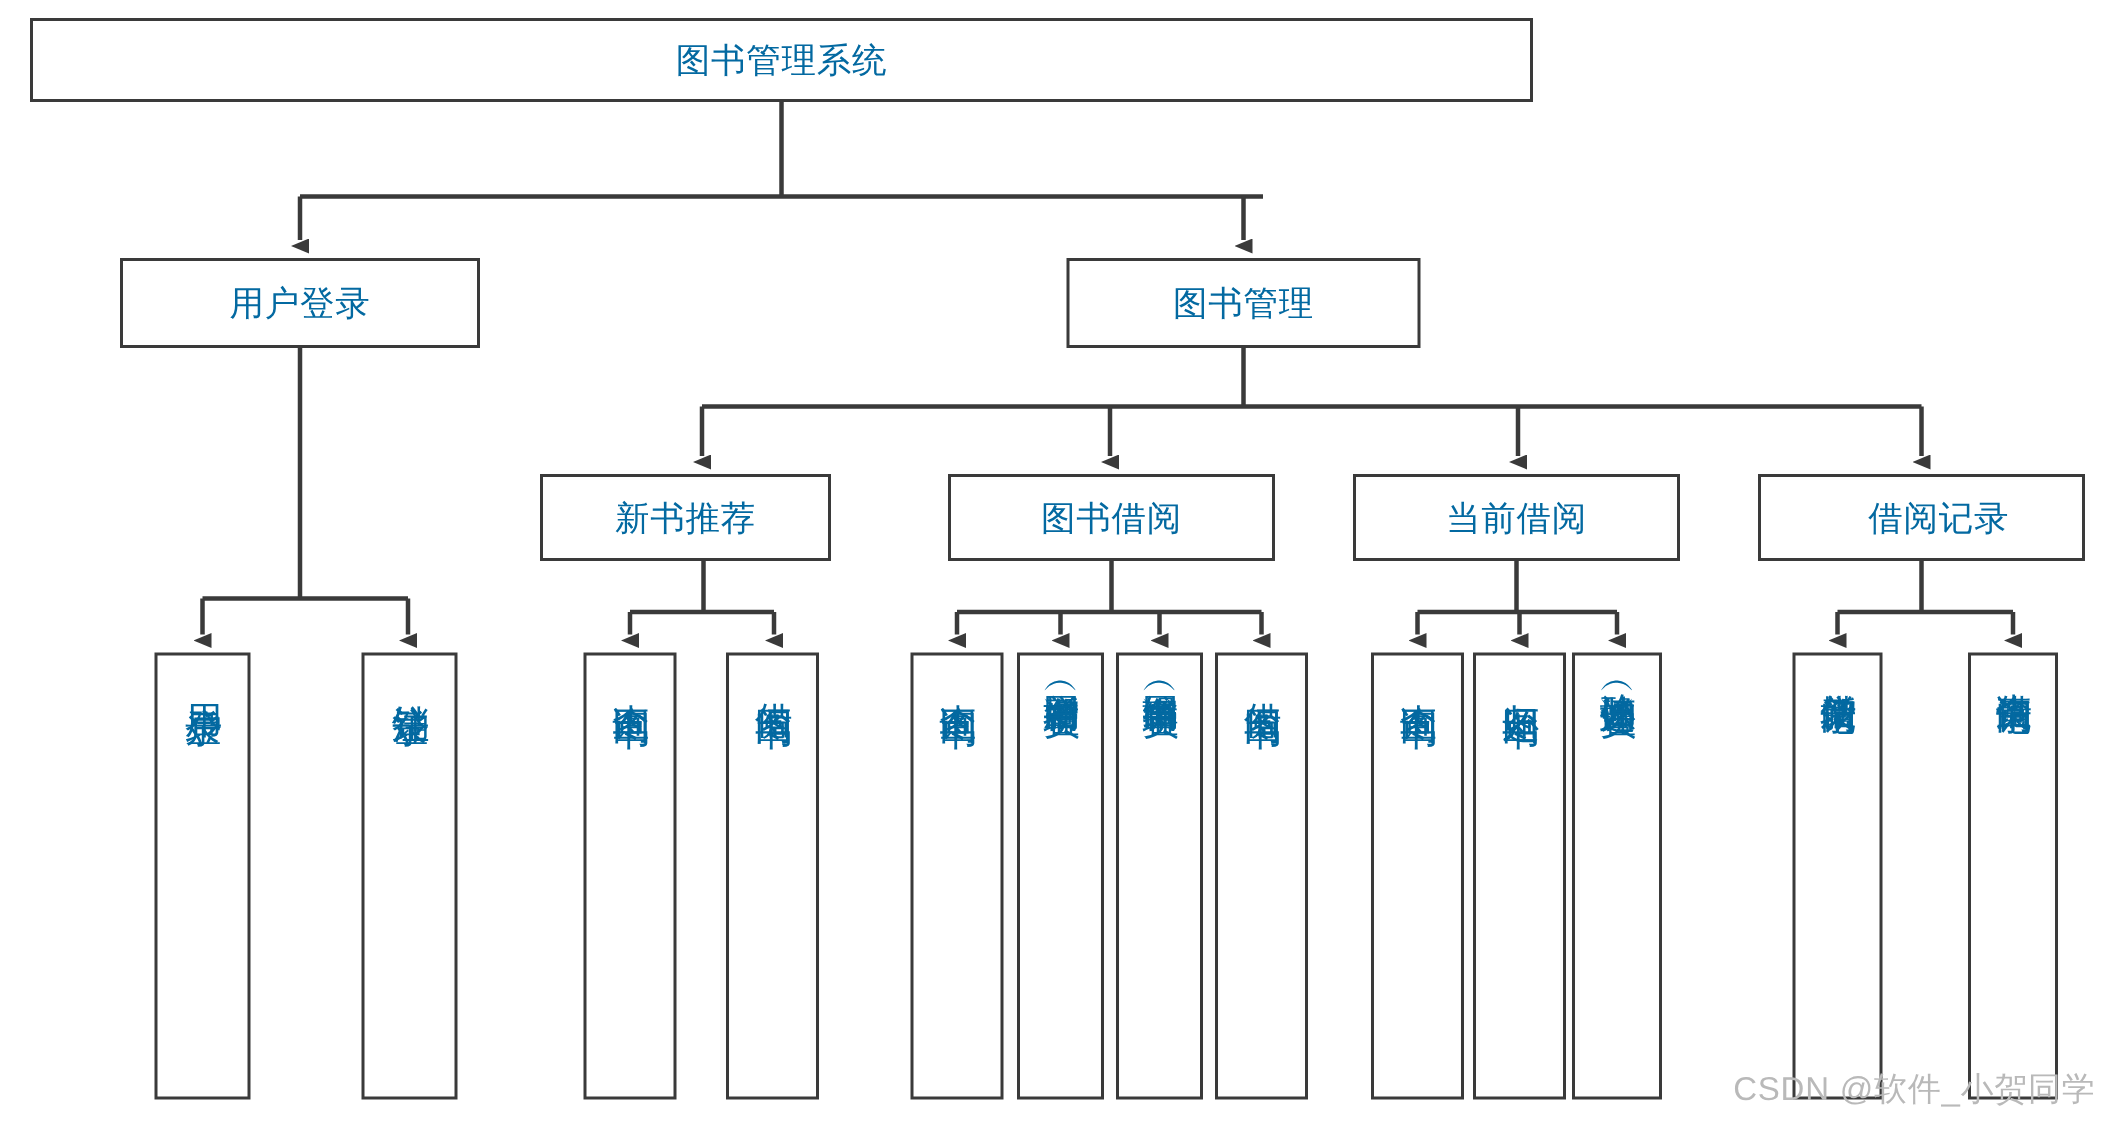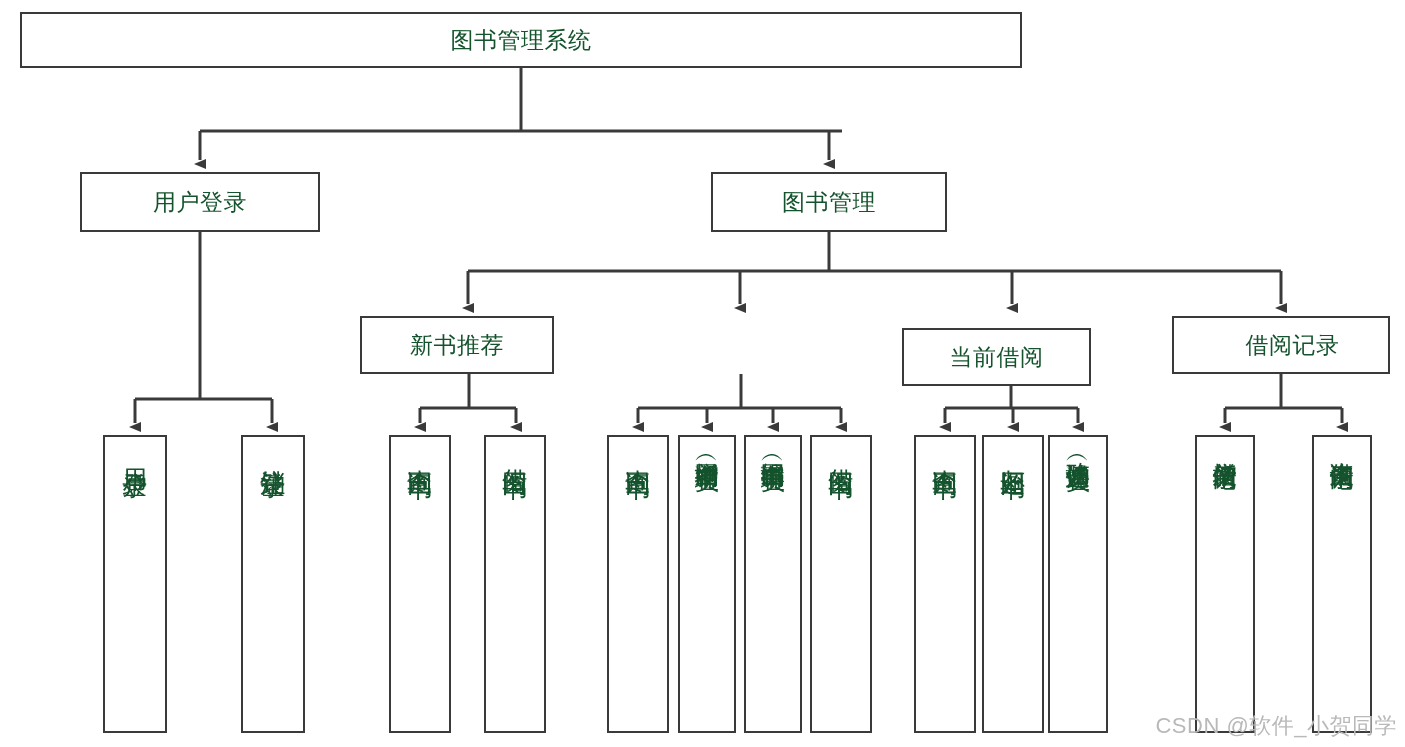--- a/index.html
+++ b/index.html
@@ -25,21 +25,21 @@
     height: 747px;
   }
   .node {
     position: absolute;
     box-sizing: border-box;
     background: #ffffff;
     border: 2.5px solid #3a3a3a;
     display: flex;
     align-items: center;
     justify-content: center;
-    color: #14532d;
+    color: #0369a1;
   }
   .node .lbl {
     display: block;
     text-align: center;
     line-height: 1.08;
   }
   .node.horiz .lbl {
     font-size: 23px;
     letter-spacing: 0.5px;
   }
@@ -144,22 +144,25 @@
   </div>
 
   <div class="node vert" style="left:241px; top:435px; width:64px; height:298px;">
     <span class="lbl">注销登录</span>
   </div>
 
   <div class="node horiz" style="left:360px; top:316px; width:194px; height:58px;">
     <span class="lbl">新书推荐</span>
   </div>
 
-
-  <div class="node horiz" style="left:902px; top:316px; width:189px; height:58px;margin-top:12px;">
+  <div class="node horiz" style="left:632px; top:316px; width:218px; height:58px;">
+    <span class="lbl">图书借阅</span>
+  </div>
+
+  <div class="node horiz" style="left:902px; top:316px; width:218px; height:58px;">
     <span class="lbl">当前借阅</span>
   </div>
 
   <div class="node horiz" style="left:1172px; top:316px; width:218px; height:58px;padding-left:23px;">
     <span class="lbl">借阅记录</span>
   </div>
 
   <div class="node vert" style="left:389px; top:435px; width:62px; height:298px;">
     <span class="lbl">查询图书</span>
   </div>

